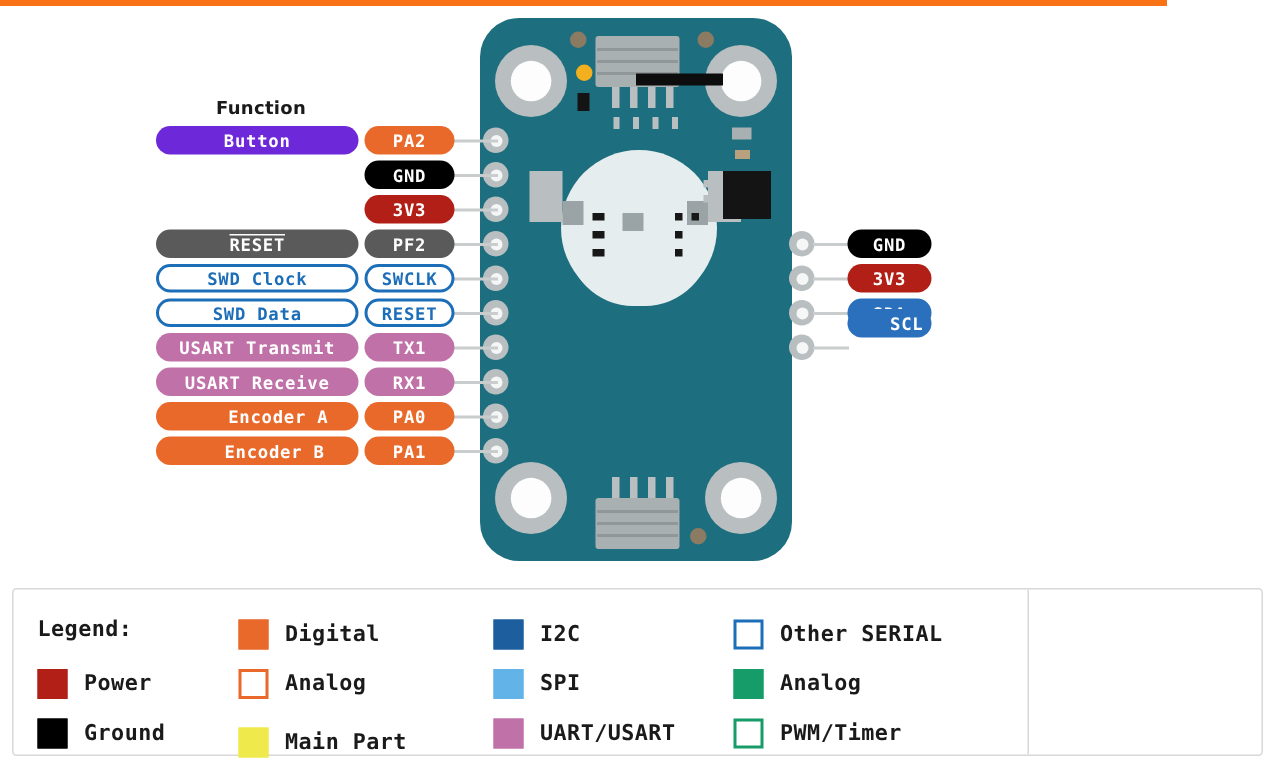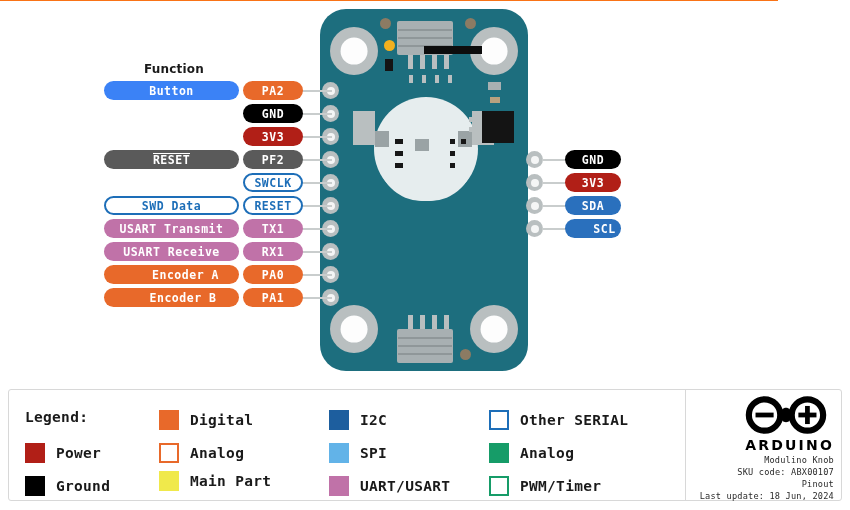--- a/index.html
+++ b/index.html
@@ -13,21 +13,21 @@
     font-family: "DejaVu Sans Mono", monospace;
     position: relative;
     overflow: hidden;
   }
   #page {
     position: absolute;
     left: 0; top: 0;
     width: 778px;
     height: 510px;
     background: #ffffff;
-    border-top: 1px solid #f97316;
+    border-top: 4px solid #f97316;
     box-sizing: border-box;
   }
 
   
   #diagram {
     position: absolute;
     left: 0; top: 0;
     width: 850px;
     height: 378px;
   }
@@ -373,40 +373,41 @@
       <div class="pinhole" style="left:526px;top:219px;">
           <i></i>
         </div>
     </div>
 
     <div class="fn-header" style="left:144px;top:61px;">Function</div>
 
     <div id="left-rows">
         <div class="lead" style="left: 300px; top: 89px; width: 32px;"></div>
         <div class="pinrow" style="left: 104px; top: 80px; width: 200px;">
-          <div class="pill fn" style="background: #3b82f6; color: rgb(255, 255, 255);">Button</div>
+          <div class="pill fn" style="background: #6d28d9; color: rgb(255, 255, 255);">Button</div>
           <div class="pill code" style="background: rgb(232, 105, 42); color: rgb(255, 255, 255);">PA2</div>
         </div>
         <div class="lead" style="left: 300px; top: 112px; width: 32px;"></div>
         <div class="pinrow" style="left: 104px; top: 103px; width: 200px;">
           <div class="pill code" style="background: rgb(0, 0, 0); color: rgb(255, 255, 255);">GND</div>
         </div>
         <div class="lead" style="left: 300px; top: 135px; width: 32px;"></div>
         <div class="pinrow" style="left: 104px; top: 126px; width: 200px;">
           <div class="pill code" style="background: rgb(177, 31, 23); color: rgb(255, 255, 255);">3V3</div>
         </div>
         <div class="lead" style="left: 300px; top: 158px; width: 32px;"></div>
         <div class="pinrow" style="left: 104px; top: 149px; width: 200px;">
           <div class="pill fn" style="background: rgb(90, 90, 90); color: rgb(255, 255, 255);">
             <span class="overline" style="color: rgb(255, 255, 255);">RESET</span>
           </div>
           <div class="pill code" style="background: rgb(90, 90, 90); color: rgb(255, 255, 255);">PF2</div>
         </div>
         <div class="lead" style="left: 300px; top: 181px; width: 32px;"></div>
         <div class="pinrow" style="left: 104px; top: 172px; width: 200px;">
+          <div class="pill fn hollow" style="color: rgb(29, 110, 184);">SWD Clock</div>
           <div class="pill code hollow" style="color: rgb(29, 110, 184);">SWCLK</div>
         </div>
         <div class="lead" style="left: 300px; top: 204px; width: 32px;"></div>
         <div class="pinrow" style="left: 104px; top: 195px; width: 200px;">
           <div class="pill fn hollow" style="color: rgb(29, 110, 184);">SWD Data</div>
           <div class="pill code hollow" style="color: rgb(29, 110, 184);">RESET</div>
         </div>
         <div class="lead" style="left: 300px; top: 227px; width: 32px;"></div>
         <div class="pinrow" style="left: 104px; top: 218px; width: 200px;">
           <div class="pill fn" style="background: rgb(192, 114, 168); color: rgb(255, 255, 255);">USART Transmit</div>
@@ -430,21 +431,21 @@
       </div>
 
     <div id="right-rows">
         <div class="lead" style="left: 542px; top: 158px; width: 24px;"></div>
         <div class="pill rcode" style="position: absolute; left: 565px; top: 149px; background: rgb(0, 0, 0); color: rgb(255, 255, 255);">GND</div>
         <div class="lead" style="left: 542px; top: 181px; width: 24px;"></div>
         <div class="pill rcode" style="position: absolute; left: 565px; top: 172px; background: rgb(177, 31, 23); color: rgb(255, 255, 255);">3V3</div>
         <div class="lead" style="left: 542px; top: 204px; width: 24px;"></div>
         <div class="pill rcode" style="position: absolute; left: 565px; top: 195px; background: rgb(42, 112, 189); color: rgb(255, 255, 255);">SDA</div>
         <div class="lead" style="left: 542px; top: 227px; width: 24px;"></div>
-        <div class="pill rcode" style="position: absolute; left: 565px; top: 218px; background: rgb(42, 112, 189); color: rgb(255, 255, 255); padding-left: 23px;">SCL</div>
+        <div class="pill rcode" style="position: absolute; left: 565px; top: 202px; background: rgb(42, 112, 189); color: rgb(255, 255, 255); padding-left: 23px;">SCL</div>
       </div>
   </div>
 
   <div id="legend">
     <div id="legend-divider"></div>
     <div class="legend-title" style="position:absolute;left:16px;top:19px;">Legend:</div>
     <div id="legend-items">
         <div class="legend-cell" style="left: 16px; top: 52px;">
           <div class="swatch" style="background: rgb(177, 31, 23); border: 1px solid rgb(177, 31, 23);"></div>
           <div class="legend-label">Power</div>
@@ -454,21 +455,21 @@
           <div class="legend-label">Ground</div>
         </div>
         <div class="legend-cell" style="left: 150px; top: 19px;">
           <div class="swatch" style="background: rgb(232, 105, 42); border: 1px solid rgb(232, 105, 42);"></div>
           <div class="legend-label">Digital</div>
         </div>
         <div class="legend-cell" style="left: 150px; top: 52px;">
           <div class="swatch" style="background: rgb(255, 255, 255); border: 2.5px solid rgb(232, 105, 42);"></div>
           <div class="legend-label">Analog</div>
         </div>
-        <div class="legend-cell" style="left: 150px; top: 80px; justify-content: space-between;">
+        <div class="legend-cell" style="left: 150px; top: 91px; justify-content: space-between;">
           <div class="swatch" style="background: rgb(240, 233, 75); border: 1px solid rgb(240, 233, 75);"></div>
           <div class="legend-label">Main Part</div>
         </div>
         <div class="legend-cell" style="left: 320px; top: 19px;">
           <div class="swatch" style="background: rgb(29, 94, 158); border: 1px solid rgb(29, 94, 158);"></div>
           <div class="legend-label">I2C</div>
         </div>
         <div class="legend-cell" style="left: 320px; top: 52px;">
           <div class="swatch" style="background: rgb(98, 179, 232); border: 1px solid rgb(98, 179, 232);"></div>
           <div class="legend-label">SPI</div>
@@ -485,31 +486,14 @@
           <div class="swatch" style="background: rgb(22, 156, 104); border: 1px solid rgb(22, 156, 104);"></div>
           <div class="legend-label">Analog</div>
         </div>
         <div class="legend-cell" style="left: 480px; top: 85px;">
           <div class="swatch" style="background: rgb(255, 255, 255); border: 2.5px solid rgb(22, 156, 104);"></div>
           <div class="legend-label">PWM/Timer</div>
         </div>
       </div>
   </div>
 
-  <div id="brand">
-    <svg id="arduino-logo" viewBox="0 0 200 84" width="96" height="40" aria-hidden="true">
-      <g fill="none" stroke="#000000" stroke-width="13">
-        <circle cx="55" cy="42" r="33"></circle>
-        <circle cx="145" cy="42" r="33"></circle>
-        <path d="M88 42 C88 22 112 22 112 42 C112 62 88 62 88 42 Z" fill="#000000" stroke="none"></path>
-      </g>
-      <rect x="36" y="37" width="38" height="10" fill="#000000"></rect>
-      <rect x="126" y="37" width="38" height="10" fill="#000000"></rect>
-      <rect x="140" y="23" width="10" height="38" fill="#000000"></rect>
-    </svg>
-    <div id="arduino-wordmark">ARDUINO</div>
-    <div class="brand-line" style="top:62px;">Modulino Knob</div>
-    <div class="brand-line" style="top:74px;">SKU code: ABX00107</div>
-    <div class="brand-line" style="top:86px;">Pinout</div>
-    <div class="brand-line" style="top:98px;">Last update: 18 Jun, 2024</div>
-  </div>
 
 </div>
 
 </body></html>

